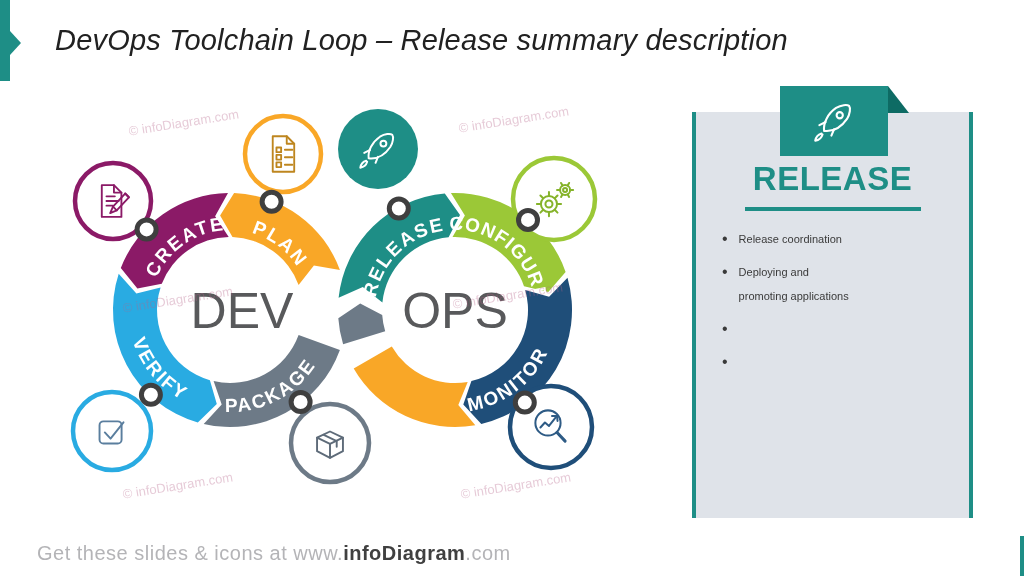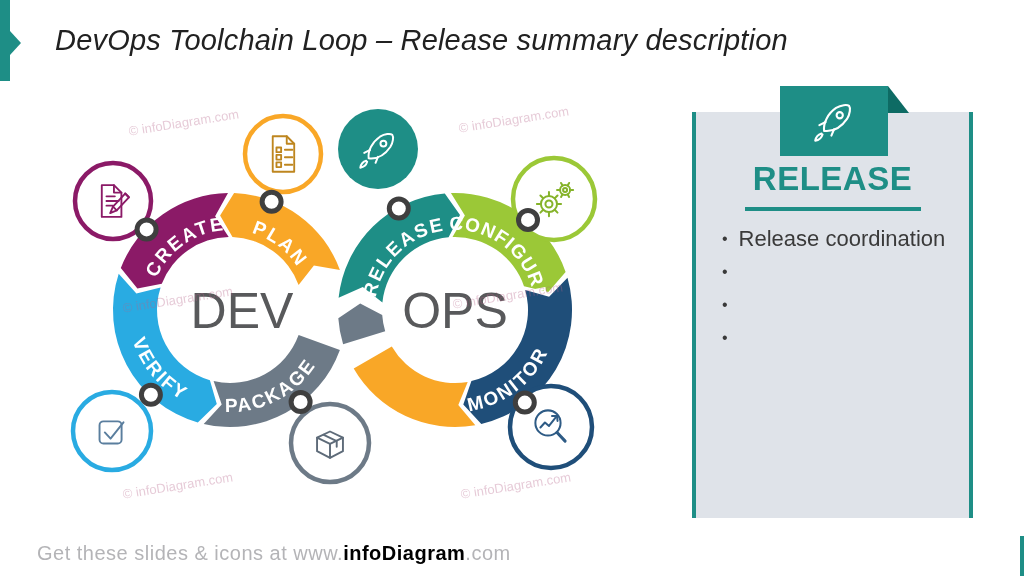--- a/index.html
+++ b/index.html
@@ -49,27 +49,27 @@
     clip-path:polygon(0 0, 100% 100%, 0 100%);
   }
   #panel-heading {
     margin-top:48px; text-align:center; font-size:33px; font-weight:bold;
     letter-spacing:0.5px; color:#1E8E86;
   }
   #panel-underline { width:176px; height:4px; margin:9px auto 0 auto; background:#1E8E86; }
   #panel-bullets { margin-top:16px; padding:0 14px 0 26px; }
   .bullet-row { display:flex; gap:11px; margin-bottom:9px; }
   .bullet-dot { font-size:16px; line-height:24px; color:#3A3A3A; }
-  .bullet-text { font-size:22px; line-height:24px; color:#3A3A3A; white-space:pre-line; }
+  .bullet-text { font-size:11px; line-height:24px; color:#3A3A3A; white-space:pre-line; }
 
   #footer {
     position:absolute; left:37px; top:542px; z-index:4;
     font-size:20px; color:#B4B4B7; letter-spacing:0.5px;
   }
-  #footer b { color:#000000; }
+  #footer b { color:#404040; }
 </style>
 </head>
 <body>
 
 <div id="slide">
 
   <div id="accent-bar" style="background: rgb(30, 142, 134);"></div>
   <div id="accent-arrow" style="border-left-color: rgb(30, 142, 134);"></div>
   <div id="corner-bar" style="background: rgb(30, 142, 134);"></div>
 
@@ -211,20 +211,22 @@
   <div id="panel-card">
     <div id="panel-heading">RELEASE</div>
     <div id="panel-underline"></div>
     <div id="panel-bullets">
         <div class="bullet-row">
           <span class="bullet-dot">•</span>
           <span class="bullet-text">Release coordination</span>
         </div>
         <div class="bullet-row">
           <span class="bullet-dot">•</span>
+          <span class="bullet-text">Deploying and
+promoting applications</span>
         </div>
         <div class="bullet-row">
           <span class="bullet-dot">•</span>
         </div>
         <div class="bullet-row">
           <span class="bullet-dot">•</span>
         </div>
       </div>
   </div>
   <div id="panel-tab" style="background: rgb(30, 142, 134);">

